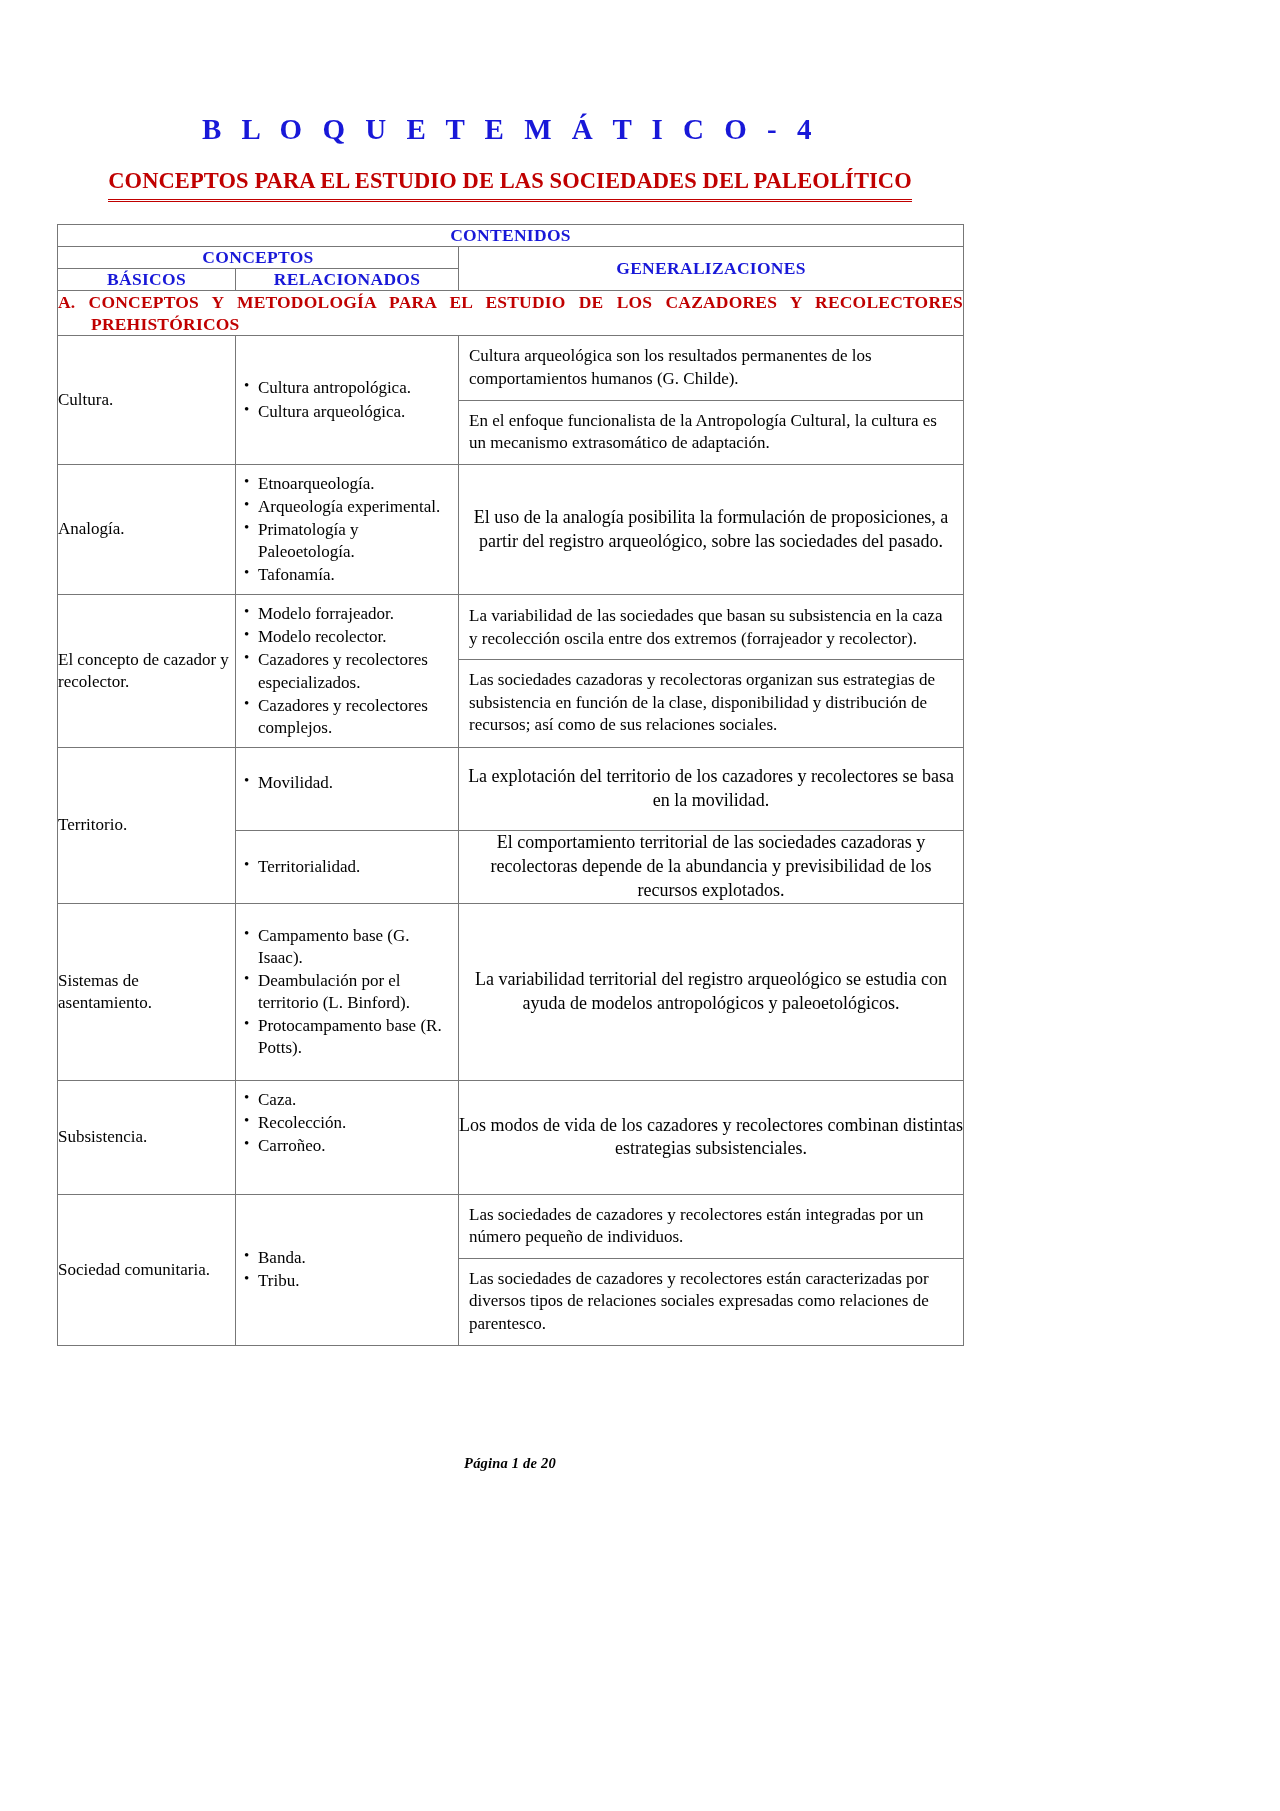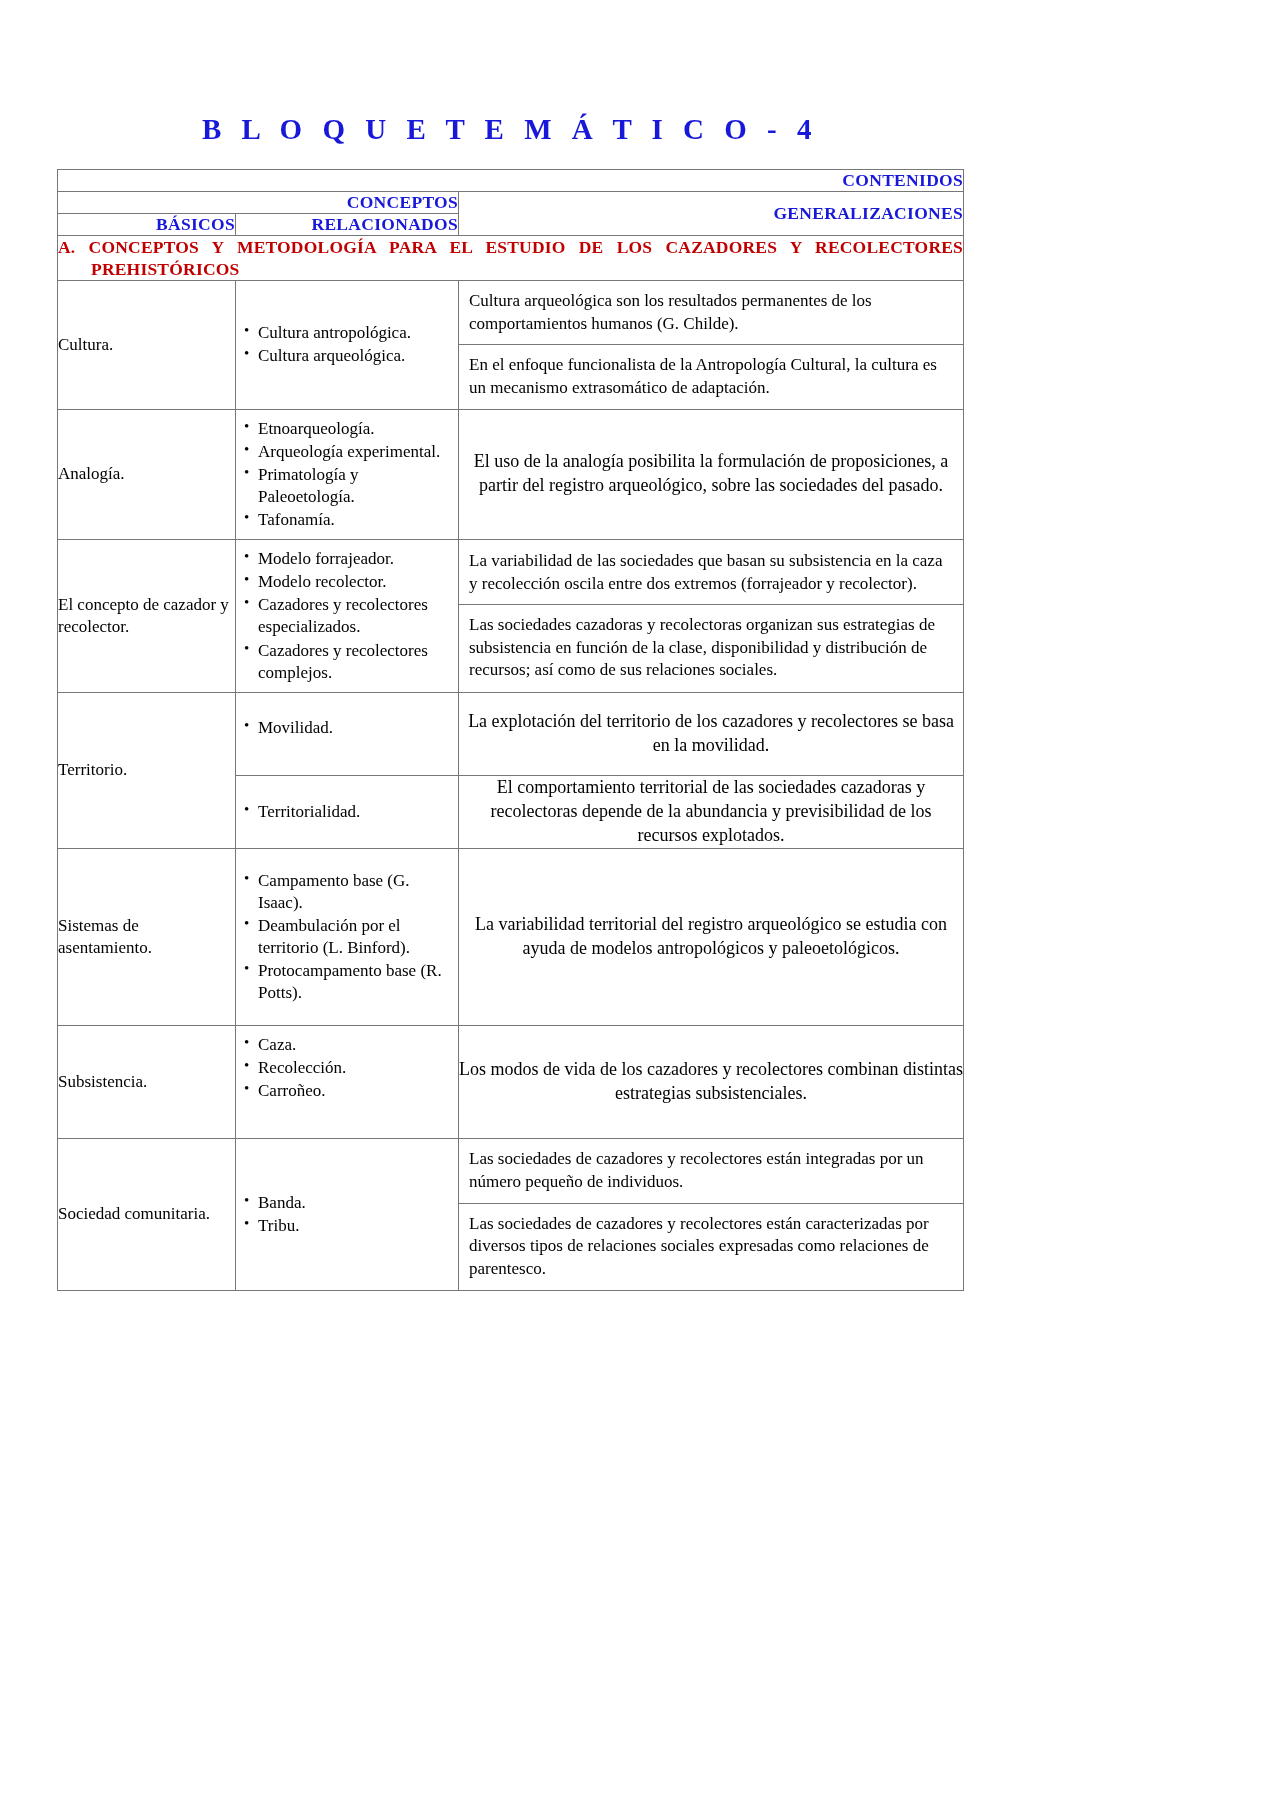--- a/index.html
+++ b/index.html
@@ -67,21 +67,21 @@
   }
   table.contenidos td {
     border: 1.5px solid #777777;
     vertical-align: middle;
     padding: 0;
   }
 
   .hdr {
     color: #1818d8;
     font-weight: bold;
-    text-align: right;
+    text-align: center;
     font-size: 17.5px;
     letter-spacing: 0.3px;
   }
   .hdr-contenidos { padding: 9px 4px 8px 4px; }
   .hdr-conceptos  { padding: 9px 4px 8px 4px; }
   .hdr-sub        { padding: 8px 4px 8px 4px; }
   .hdr-general    { padding: 8px 4px; }
 
   .section-row td {
     padding: 7px 10px 9px 10px;
@@ -165,20 +165,23 @@
     letter-spacing: 0.2px;
   }
 </style>
 </head>
 <body>
 
 <div class="page">
 
   <div class="title-block">
     <div class="main-title">B L O Q U E   T E M Á T I C O - 4</div>
+    <div class="subtitle-wrap">
+      <div class="subtitle">CONCEPTOS PARA EL ESTUDIO DE LAS SOCIEDADES DEL PALEOLÍTICO</div>
+    </div>
   </div>
 
   <div class="tbl-wrap">
     <table class="contenidos">
       <colgroup>
         <col style="width:178px">
         <col style="width:223px">
         <col style="width:505px">
       </colgroup>
       <tbody>
@@ -347,14 +350,15 @@
                 </tr>
               </tbody>
             </table>
           </td>
         </tr>
 
       </tbody>
     </table>
   </div>
 
+  <div class="footer">Página 1 de 20</div>
 
 </div>
 
 </body></html>

